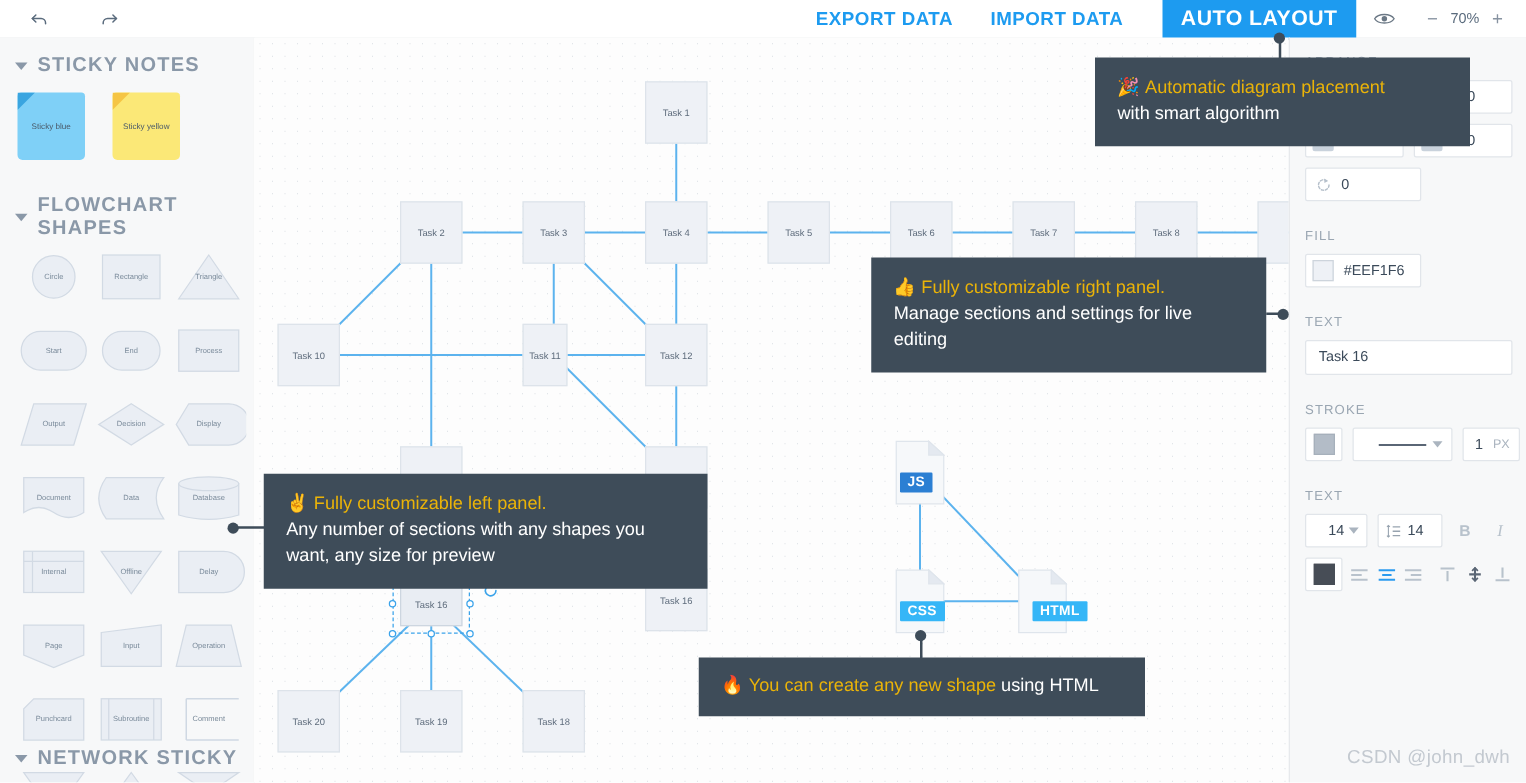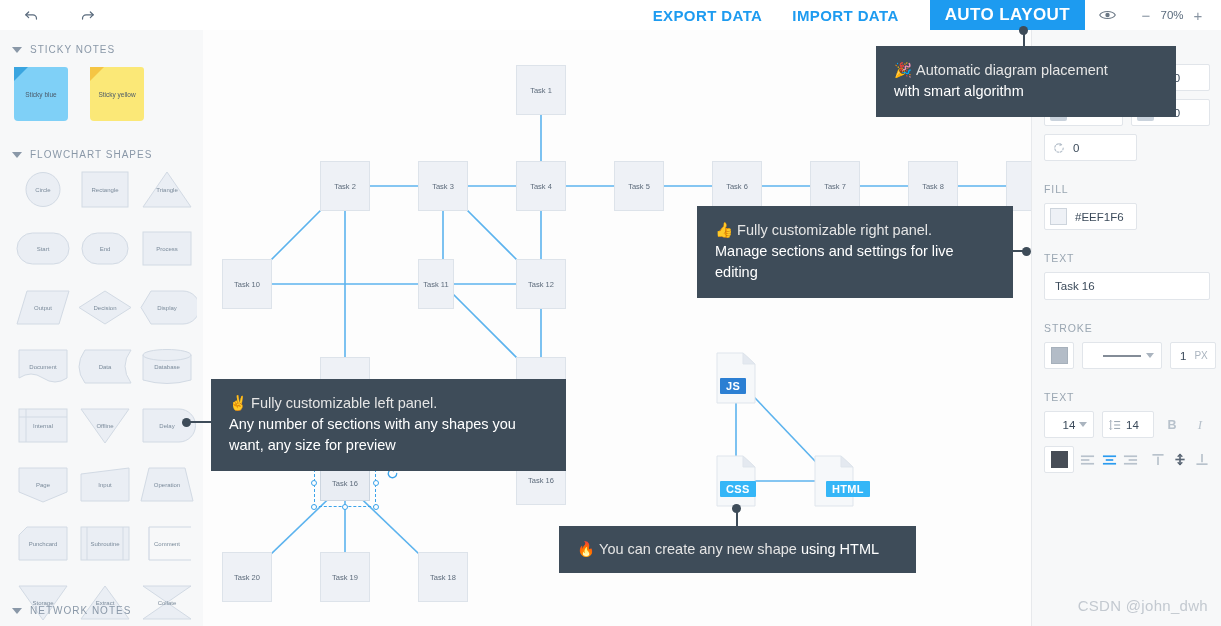--- a/index.html
+++ b/index.html
@@ -47,21 +47,21 @@
   }
   .sb-section-head{
     display:flex;align-items:center;gap:8px;
     padding:14px 0 10px 12px;cursor:pointer;
   }
   .caret{
     width:0;height:0;border-left:5px solid transparent;border-right:5px solid transparent;
     border-top:6px solid #8a98a8;
   }
   .sb-section-title{
-    font-size:10px;letter-spacing:1px;color:#8a98a8;font-weight:normal;
+    font-size:16px;letter-spacing:1px;color:#8a98a8;font-weight:bold;
   }
   .sticky-row{display:flex;gap:22px;padding:2px 0 14px 14px;}
   .sticky{
     width:54px;height:54px;position:relative;border-radius:3px 3px 4px 4px;cursor:pointer;
     display:flex;align-items:center;justify-content:center;
   }
   .sticky span{font-size:6.5px;color:#4a5a6a;}
   .sticky .fold{
     position:absolute;left:0;top:0;width:14px;height:14px;
   }
@@ -105,21 +105,21 @@
     position:absolute;font-size:11px;font-weight:bold;color:#fff;
     padding:2px 6px;border-radius:1px;letter-spacing:.3px;
   }
 
   
   .callout{
     position:absolute;background:#3e4c59;color:#ffffff;
     padding:14px 18px 15px 18px;box-sizing:border-box;z-index:20;
     font-size:14.5px;line-height:1.45;
   }
-  .callout .hl{color:#e5e5e5;}
+  .callout .hl{color:#eab308;}
   .callout .emo{margin-right:4px;}
   .callout-line2{color:#ffffff;}
   .dot{position:absolute;width:9px;height:9px;border-radius:50%;background:#3e4c59;z-index:21;}
   .leader{position:absolute;background:#3e4c59;z-index:21;}
 
   
   .rpanel{
     position:absolute;left:1031px;top:30px;width:190px;height:596px;
     background:#f7f8f9;border-left:1px solid #e7e9ec;overflow:hidden;
   }
@@ -376,21 +376,21 @@
         <div class="shape-cell">
           <svg width="60" height="39" viewBox="0 0 60 39">
             <path d="M6 3 H54 L6 36 H54 Z" fill="#eaeef4" stroke="#d2dae4" stroke-width="1"></path>
           </svg>
           <span class="lbl">Collate</span>
         </div>
       </div>
 
     <div class="sb-section-head" style="position:absolute;bottom:0;left:0;">
       <span class="caret"></span>
-      <span class="sb-section-title">NETWORK NOTES</span>
+      <span class="sb-section-title">NETWORK STICKY</span>
     </div>
   </div>
 
   <div class="canvas">
     <svg class="edges" id="edge-layer">
         <line x1="338" y1="60" x2="338" y2="156" stroke="#5cb3ee" stroke-width="1.6"></line>
         <line x1="142" y1="156" x2="240" y2="156" stroke="#5cb3ee" stroke-width="1.6"></line>
         <line x1="240" y1="156" x2="338" y2="156" stroke="#5cb3ee" stroke-width="1.6"></line>
         <line x1="338" y1="156" x2="436" y2="156" stroke="#5cb3ee" stroke-width="1.6"></line>
         <line x1="436" y1="156" x2="534" y2="156" stroke="#5cb3ee" stroke-width="1.6"></line>

